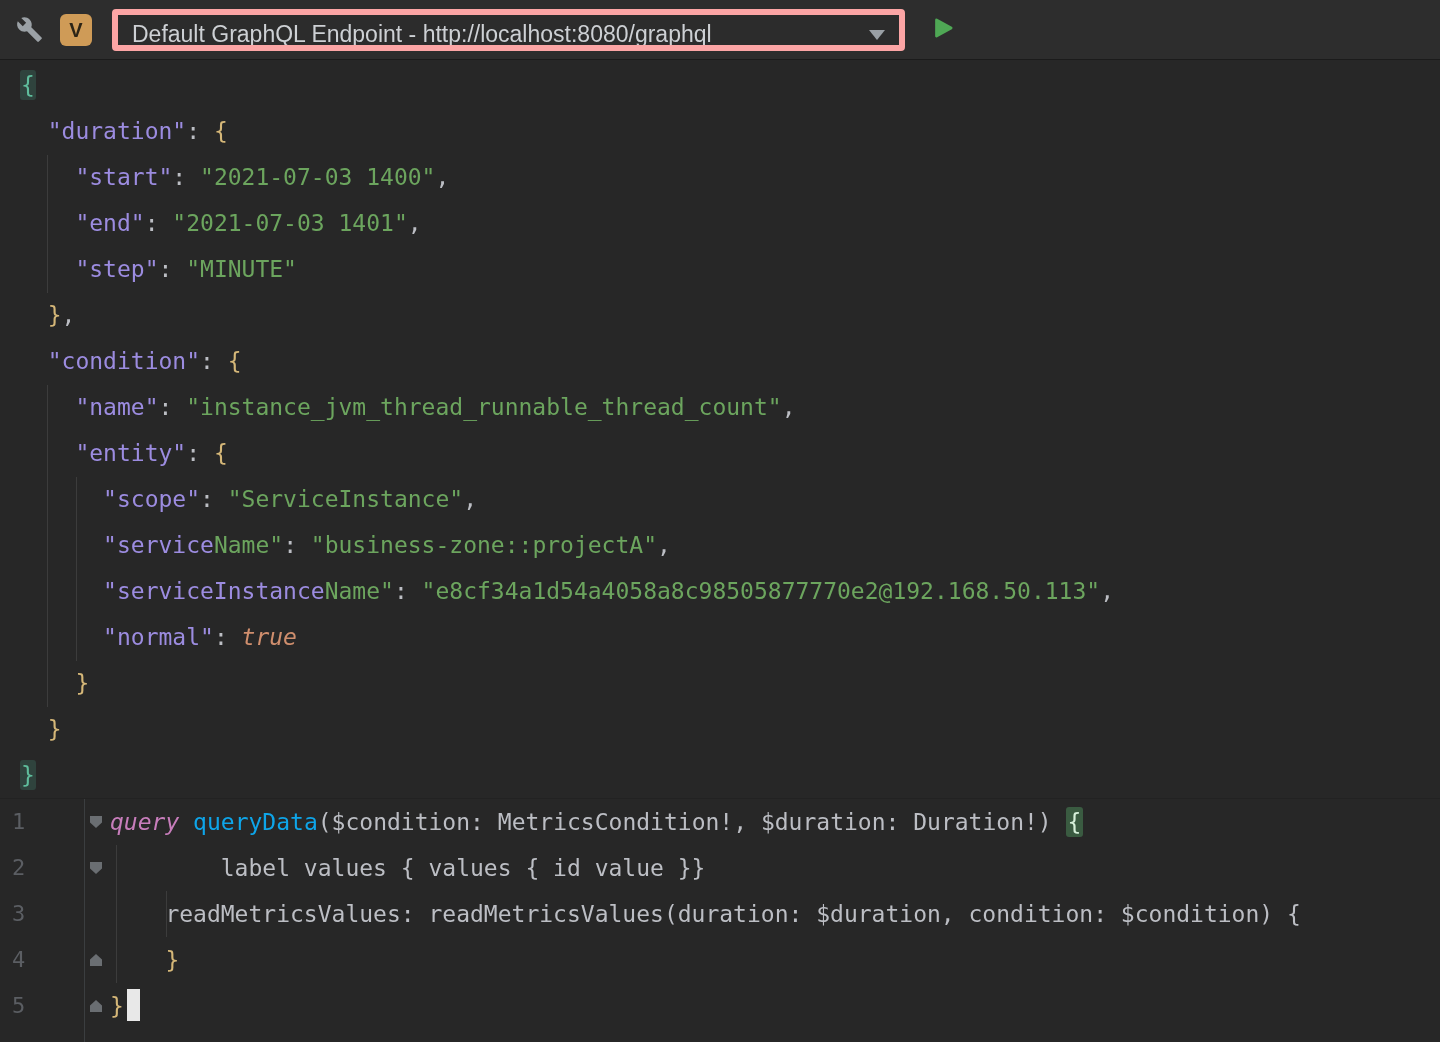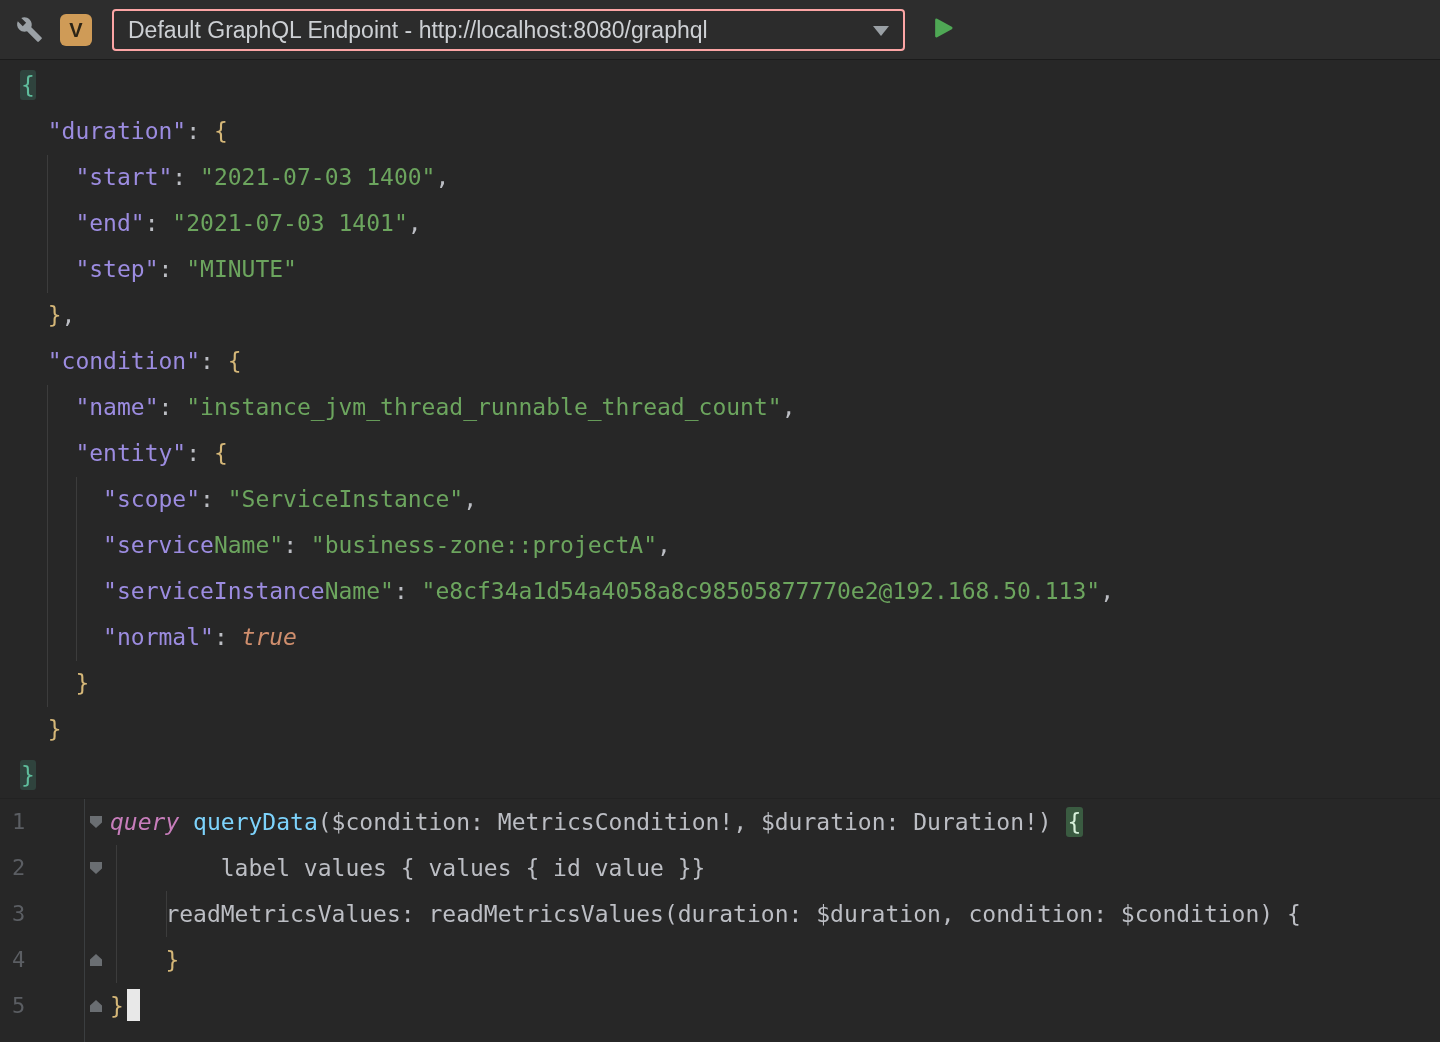--- a/index.html
+++ b/index.html
@@ -21,21 +21,21 @@
   }
   .vim-badge {
     position:absolute; left:60px; top:14px; width:32px; height:32px;
     background:#cf9b57; border-radius:6px;
     display:flex; align-items:center; justify-content:center;
     color:#2c2416; font-family:"Liberation Sans",sans-serif;
     font-weight:700; font-size:20px; cursor:pointer;
   }
   .endpoint-select {
     position:absolute; left:112px; top:9px; width:793px; height:42px;
-    border:2px solid #fca5a5; border-radius:4px; background:#2c2c2c;
+    border:6px solid #fca5a5; border-radius:4px; background:#2c2c2c;
     font-family:"Liberation Sans",sans-serif; font-size:23px; color:#cdd0d4;
     line-height:38px; padding-left:14px; cursor:pointer;
     white-space:nowrap; overflow:hidden;
   }
   .dd-arrow {
     position:absolute; right:14px; top:15px; width:0; height:0;
     border-left:8px solid transparent; border-right:8px solid transparent;
     border-top:10px solid #9aa0a5;
   }
   .run-btn {
@@ -60,21 +60,21 @@
   .tok-plain { color:#bcbec4; }
   .tok-key   { color:#9c8ce0; }
   .tok-str   { color:#6ca55e; }
   .tok-kw    { color:#cf8e6d; font-style:italic;margin-top:24px; }
   .tok-brace { color:#d5b778; }
   .tok-brace-outer {
     color:#5fbd9c; background:rgba(70,140,120,.28); border-radius:3px;
     padding:2px 1px;
   }
   .tok-gql-kw { color:#c77dbb; font-style:italic;text-align:center; }
-  .tok-gql-fn { color:#7dd3fc; }
+  .tok-gql-fn { color:#0ea5e9; }
   .tok-brace-hl {
     color:#d6f0da; background:#3a5b41; border-radius:3px; padding:2px 2px;
   }
   .tok-cursor {
     display:inline-block; width:13px; height:32px; background:#e8e8e8;
     vertical-align:-7px; margin-left:3px;
   }
 
   
   .indent-guide { position:absolute; width:1px; background:#3c3c3c; }

